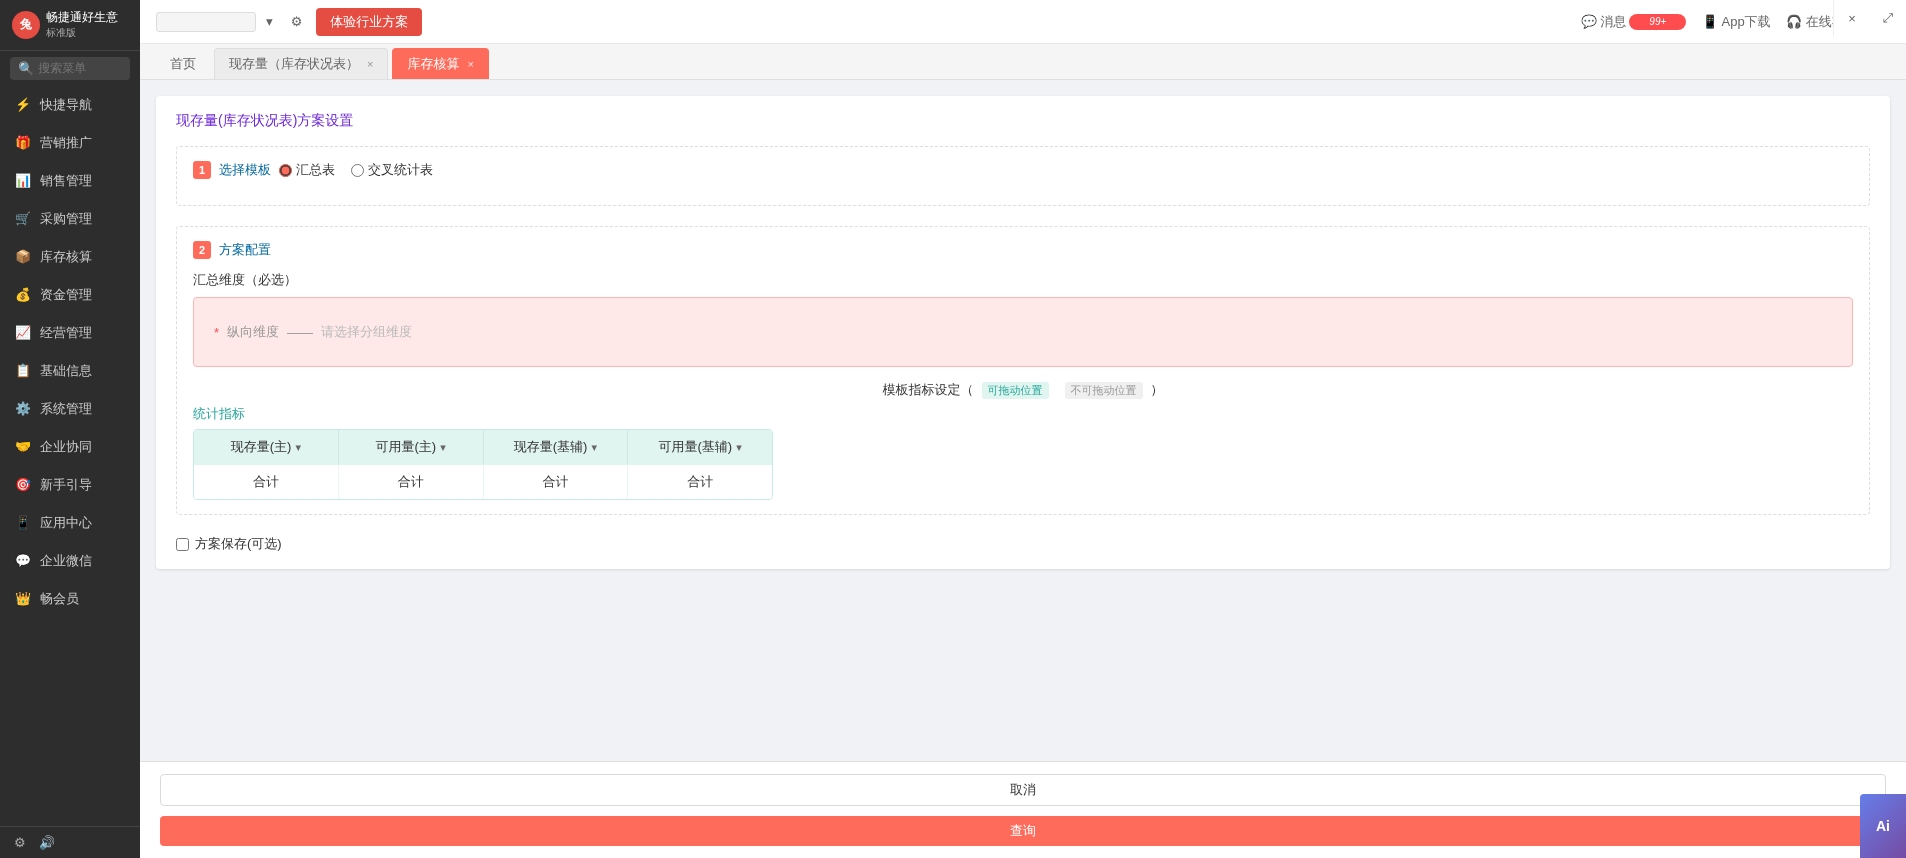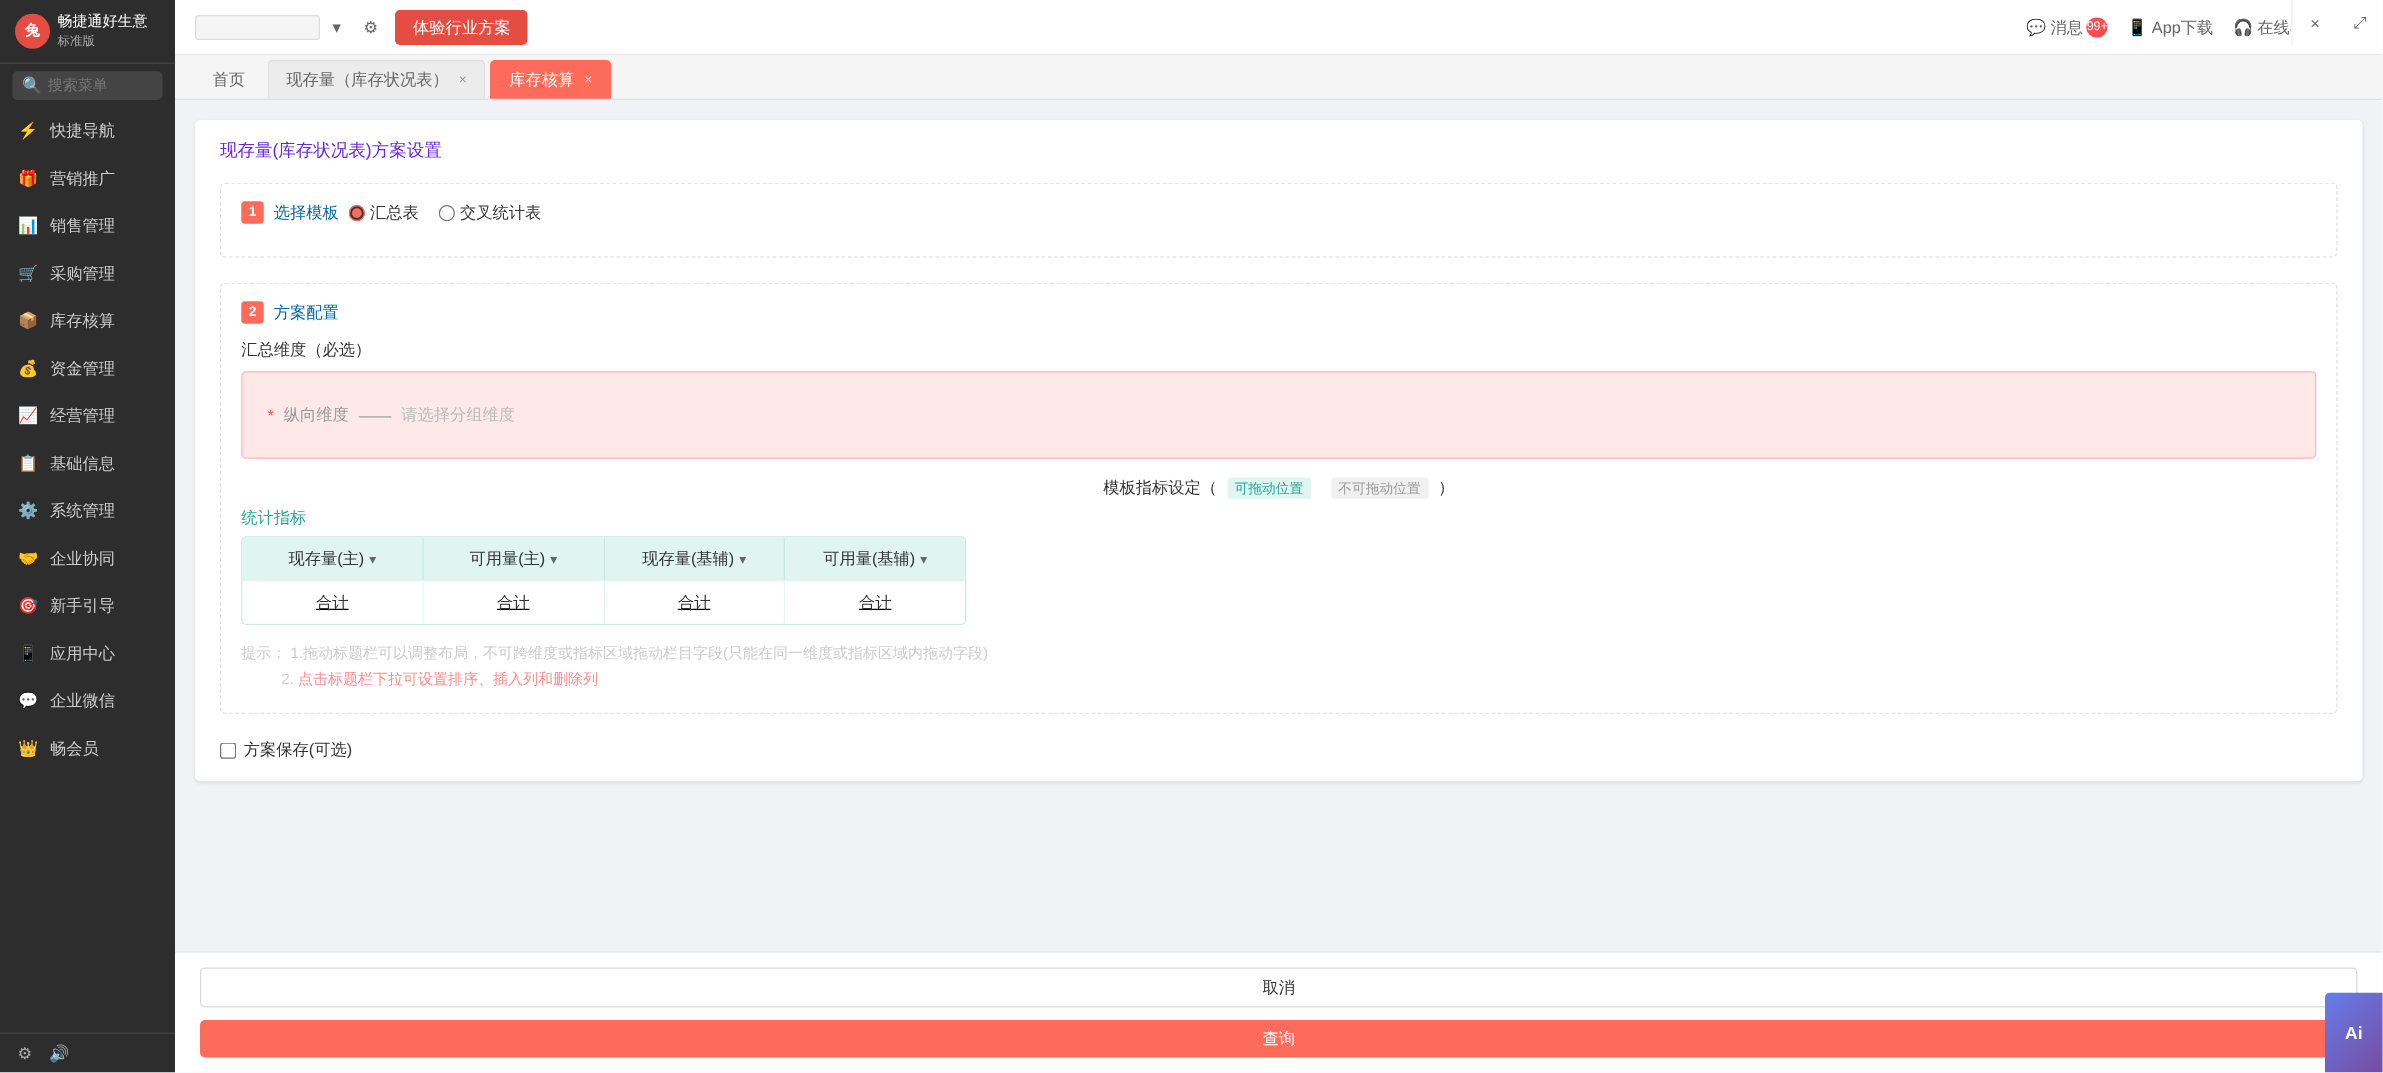--- a/index.html
+++ b/index.html
@@ -75,21 +75,21 @@
     .topbar-gear { color: #666; cursor: pointer; padding: 4px; }
     .topbar-plan-btn {
       background: #e54d42; color: white; border: none;
       padding: 5px 14px; border-radius: 4px; cursor: pointer; font-size: 13px;
     }
     .topbar-spacer { flex: 1; }
     .topbar-right { display: flex; align-items: center; gap: 16px; color: #666; font-size: 13px; }
     .topbar-msg { display: flex; align-items: center; gap: 3px; cursor: pointer; position: relative; }
     .badge {
       background: #ff4d4f; color: white; border-radius: 10px;
-      font-size: 10px; padding: 0 0; min-width: 16px; text-align: center; line-height: 16px;
+      font-size: 10px; padding: 0 20px; min-width: 16px; text-align: center; line-height: 16px; font-style: italic;
     }
     .topbar-user { cursor: pointer; color: #666; }
 
     
     .tabbar {
       background: #f5f5f5; height: 36px;
       display: flex; align-items: flex-end; padding: 0 16px;
       border-bottom: 1px solid #e0e0e0; flex-shrink: 0;
     }
     .tab {
@@ -162,21 +162,21 @@
     .stats-section-label { color: #26a69a; font-size: 13px; margin-bottom: 6px; }
     .stats-table { border: 1px solid #c8eae5; border-radius: 4px; overflow: hidden; width: 580px; }
     .stats-table-header { display: flex; background: #e0f5f0; }
     .stats-col {
       flex: 1; text-align: center; padding: 8px 6px;
       border-right: 1px solid #c8eae5; font-size: 13px; color: #333;
       display: flex; align-items: center; justify-content: center; gap: 4px;
     }
     .stats-col:last-child { border-right: none; }
     .stats-col-dropdown { color: #666; cursor: pointer; font-size: 11px; }
-    .stats-table-row { display: flex; background: #fff; border-top: 1px solid #e0f5f0; text-decoration: underline; }
+    .stats-table-row { display: flex; background: #fff; border-top: 1px solid #e0f5f0; }
     .stats-cell { flex: 1; text-align: center; padding: 8px 6px; border-right: 1px solid #e8f8f5; font-size: 13px; color: #333; }
     .stats-cell:last-child { border-right: none; }
 
     
     .tips-section { margin-top: 14px; color: #ccc; font-size: 12px; }
     .tips-section p { margin-bottom: 4px; }
     .tips-highlight { color: #ff8c8c; }
 
     
     .checkbox-row { display: flex; align-items: center; gap: 6px; font-size: 13px; color: #333; }
@@ -415,30 +415,20 @@
               </div>
             </div>
             <div class="stats-table-row">
               <div class="stats-cell">合计</div>
               <div class="stats-cell">合计</div>
               <div class="stats-cell">合计</div>
               <div class="stats-cell">合计</div>
             </div>
           </div>
 
-          <div class="tips-section">
-            <p>
-              <span>提示：</span>
-              <span>1.拖动标题栏可以调整布局，不可跨维度或指标区域拖动栏目字段(只能在同一维度或指标区域内拖动字段)</span>
-            </p>
-            <p>
-              <span style="padding-left:32px;">2.</span>
-              <span class="tips-highlight">点击标题栏下拉可设置排序、插入列和删除列</span>
-            </p>
-          </div>
         </div>
       </div>
 
       <div class="checkbox-row" style="margin-top: 14px;">
         <input type="checkbox" style="">
         <span>方案保存(可选)</span>
       </div>
     </div>
   </div>
 

